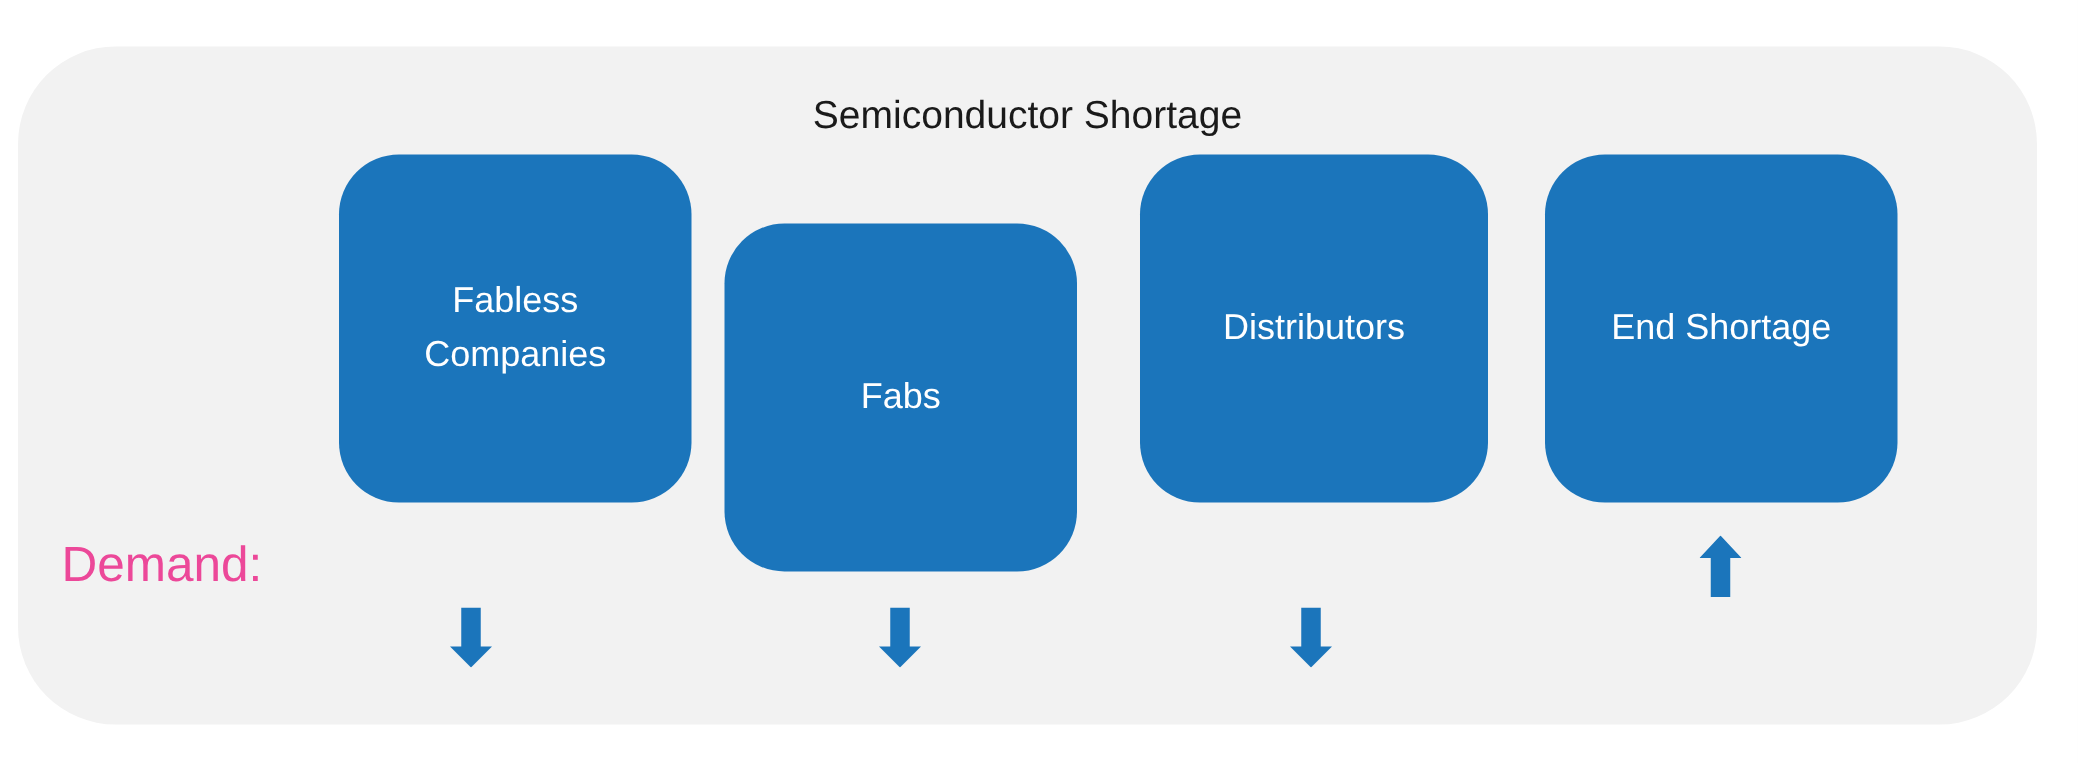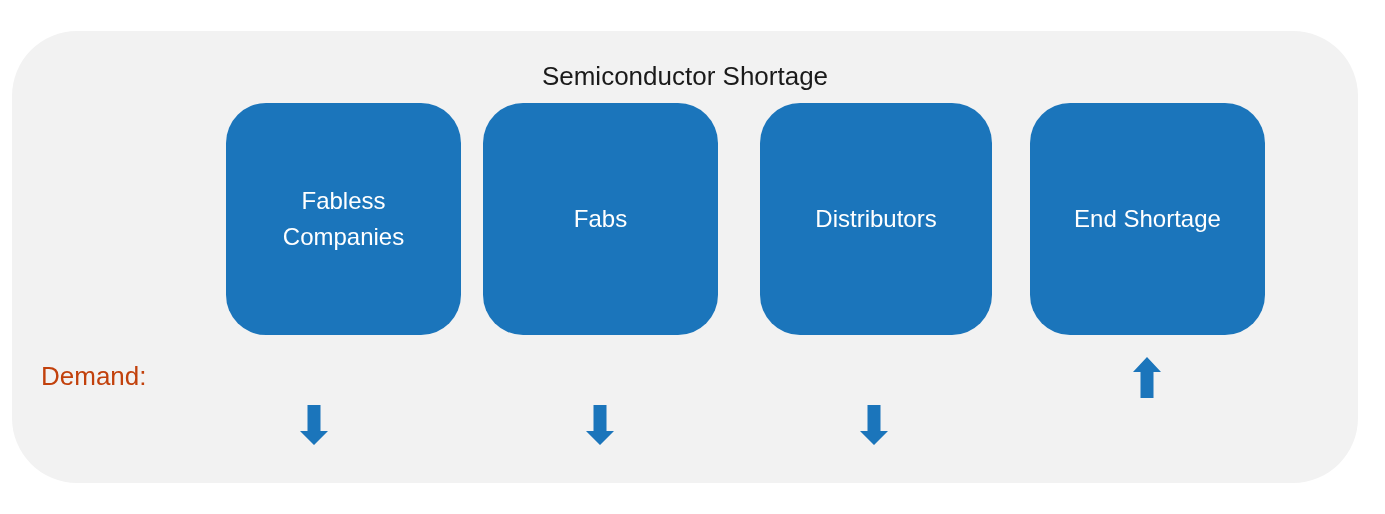--- a/index.html
+++ b/index.html
@@ -44,29 +44,29 @@
     display: flex;
     align-items: center;
     justify-content: center;
     text-align: center;
     color: #ffffff;
     font-size: 24px;
     line-height: 36px;
   }
   .box .label { padding: 0 28px; }
   .b1 { left: 226px;  width: 235px; }
-  .b2 { left: 483px;  width: 235px; }
+  .b2 { left: 483px;  width: 235px; margin-top: 46px; }
   .b3 { left: 760px;  width: 232px; }
   .b4 { left: 1030px; width: 235px; }
   .row-label {
     position: absolute;
     left: 41px;
-    font-size: 26px;
+    font-size: 33px;
     line-height: 30px;
-    color: #c2410c;
+    color: #ec4899;
   }
   .demand-label    { top: 361px; }
   .inventory-label { top: 411px; }
   .arrow { position: absolute; }
   .arrow polygon { fill: #1B75BB; }
   .arrow-down-1 { left: 300px; top: 405px; }
   .arrow-down-2 { left: 586px; top: 405px; }
   .arrow-down-3 { left: 860px; top: 405px; }
   .arrow-up-4   { left: 1133px; top: 357px; }
 </style>

